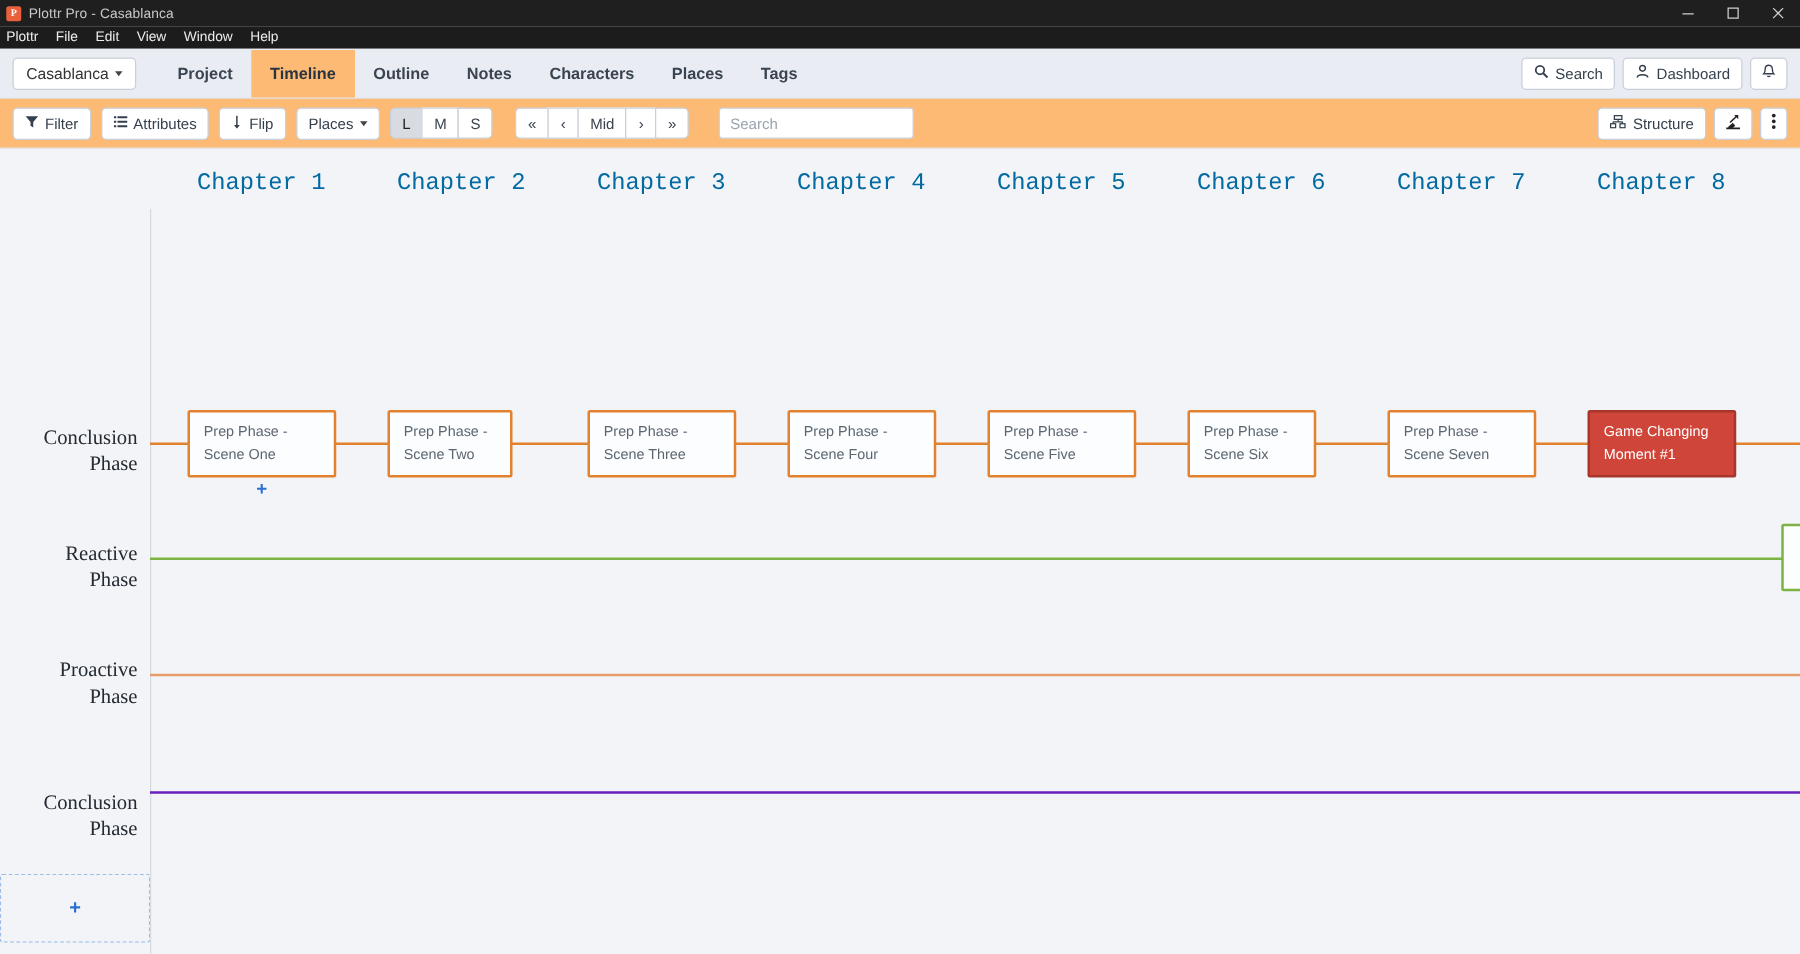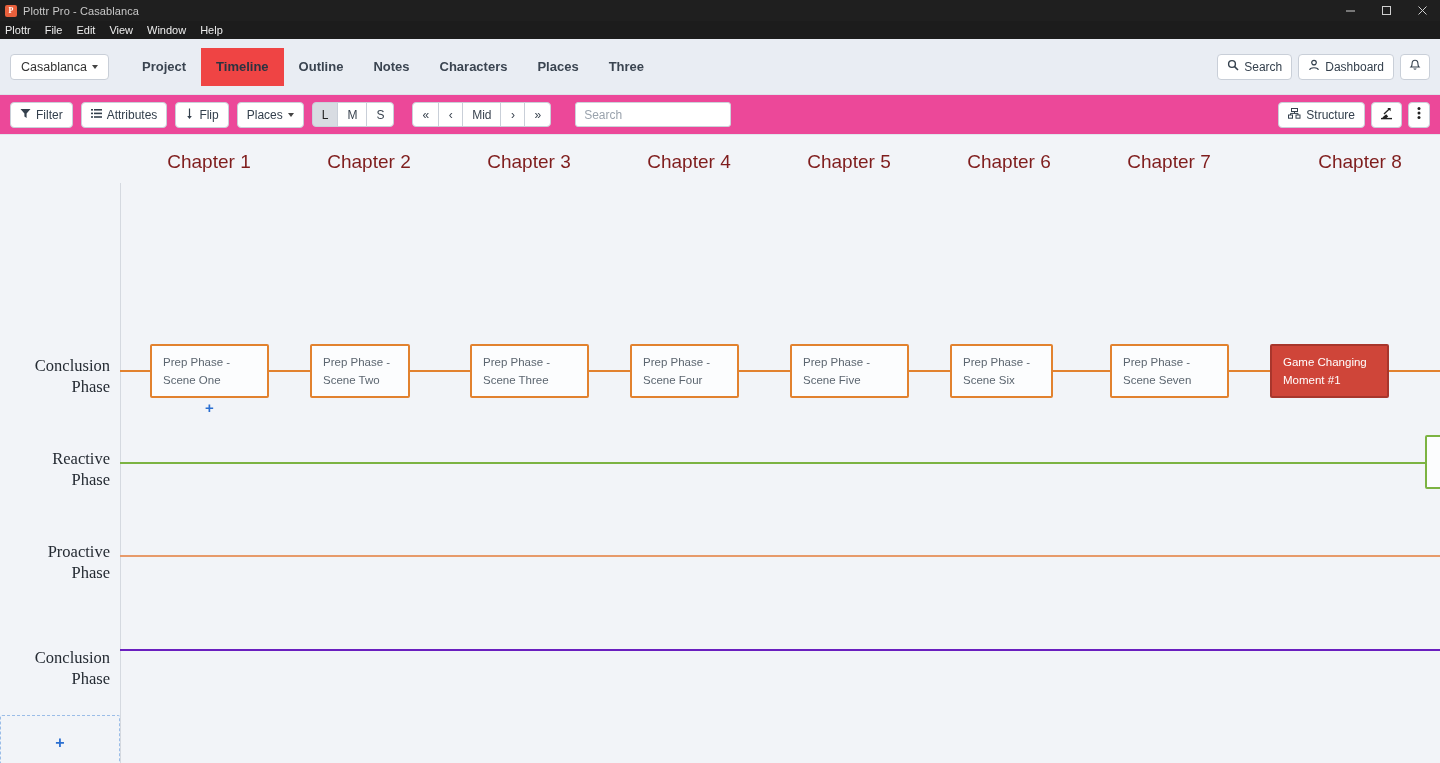--- a/index.html
+++ b/index.html
@@ -37,50 +37,50 @@
   .menubar {
     height: 18px; background: #1c1c1c;
     display: flex; align-items: center; padding-left: 5px; gap: 14px;
   }
   .menubar span {
     font-size: 11px; color: #ededed;
   }
 
   
   .navbar {
-    height: 56px; background: #e9edf3;
+    height: 40px; background: #e9edf3;
     border-bottom: 1px solid #dde2ea;
     display: flex; align-items: center; padding: 0 10px;
     position: relative;
     text-align: right;
   }
   .proj-select {
     height: 26px; min-width: 92px;
     background: #fff; border: 1px solid #c9cfd8; border-radius: 4px;
     display: flex; align-items: center; justify-content: center; gap: 5px;
     font-size: 12.5px; color: #333; padding: 0 10px;
   }
   .caret { width: 0; height: 0; border-left: 3.5px solid transparent; border-right: 3.5px solid transparent; border-top: 4px solid #444; }
   .nav-tabs { display: flex; align-items: center; margin-left: 18px; height: 38px; font-weight: bold; }
   .nav-tab {
     padding: 0 15px; height: 38px; display: flex; align-items: center;
     font-size: 13px; color: #3b4椒; color: #3a4450;
   }
-  .nav-tab.active { background: #ef4444; color: #2a3340; }
+  .nav-tab.active { background: #fdba74; color: #2a3340; }
   .nav-right { position: absolute; right: 10px; display: flex; align-items: center; gap: 6px; }
   .btn {
     height: 26px; background: #fff; border: 1px solid #c9cfd8; border-radius: 4px;
     display: flex; align-items: center; gap: 5px; padding: 0 9px;
     font-size: 12px; color: #34404d;
   }
   .btn.icon-only { padding: 0 8px; }
 
   
   .toolbar {
-    height: 40px; background: #ec4899; border-bottom: 1px solid #e0e5ec;
+    height: 40px; background: #fdba74; border-bottom: 1px solid #e0e5ec;
     display: flex; align-items: center; padding: 0 10px; gap: 8px;
     position: relative;
   }
   .seg { display: flex; }
   .seg .sbtn {
     height: 25px; min-width: 25px; background: #fff; border: 1px solid #c9cfd8;
     display: flex; align-items: center; justify-content: center;
     font-size: 12px; color: #3a4450; padding: 0 9px; margin-left: -1px;
   }
   .seg .sbtn:first-child { margin-left: 0; border-radius: 4px 0 0 4px; }
@@ -92,21 +92,21 @@
     font-family: "Liberation Sans", sans-serif;
   }
   .search-box::placeholder { color: #9aa3ad; }
   .toolbar-right { position: absolute; right: 10px; display: flex; align-items: center; gap: 6px; }
 
   
   .canvas { position: relative; width: 1440px; height: 644px; background: #f2f4f8; }
   .chapter-headers { position: absolute; top: 0; left: 0; width: 1440px; height: 48px; }
   .chapter-head {
     position: absolute; top: 16px; text-align: center; width: 160px;
-    font-family: Liberation Sans, sans-serif; font-size: 19px; color: #7f1d1d;
+    font-family: Liberation Mono, monospace; font-size: 19px; color: #0369a1;
   }
   .divider-line {
     position: absolute; left: 120px; top: 48px; width: 1px; height: 596px;
     background: #d5d9e0;
   }
   .row { position: absolute; left: 0; width: 1440px; }
   .row-label {
     position: absolute; left: 0; width: 110px; text-align: right;
     font-family: "Liberation Serif", serif; font-size: 16.5px; color: #252b33;
     line-height: 21px;
@@ -184,21 +184,21 @@
     <div class="nav-tab">
         <span>Notes</span>
       </div>
     <div class="nav-tab">
         <span>Characters</span>
       </div>
     <div class="nav-tab">
         <span>Places</span>
       </div>
     <div class="nav-tab">
-        <span>Three</span>
+        <span>Tags</span>
       </div>
   </div>
   <div class="nav-right">
     <div class="btn">
       <span>
         <svg width="12" height="12" viewBox="0 0 12 12">
             <circle cx="5" cy="5" r="3.4" fill="none" stroke="#34404d" stroke-width="1.4"></circle>
             <line x1="7.6" y1="7.6" x2="11" y2="11" stroke="#34404d" stroke-width="1.5"></line>
           </svg>
       </span>
@@ -312,36 +312,36 @@
 <div class="canvas">
 
   <div class="chapter-headers">
     <div class="chapter-head" style="left:129px">Chapter 1</div>
     <div class="chapter-head" style="left:289px">Chapter 2</div>
     <div class="chapter-head" style="left:449px">Chapter 3</div>
     <div class="chapter-head" style="left:609px">Chapter 4</div>
     <div class="chapter-head" style="left:769px">Chapter 5</div>
     <div class="chapter-head" style="left:929px">Chapter 6</div>
     <div class="chapter-head" style="left:1089px">Chapter 7</div>
-    <div class="chapter-head" style="left:1280px">Chapter 8</div>
+    <div class="chapter-head" style="left:1249px">Chapter 8</div>
   </div>
 
   <div class="divider-line"></div>
 
   <div class="row">
     <div class="row-label" style="top:220px">
       <div>Conclusion</div>
       <div>Phase</div>
     </div>
     <div class="row-line" style="top:235px;background:#e2822f"></div>
     <div class="card outline" style="left:150px;top:209px;width:119px">Prep Phase - Scene One</div>
     <div class="plus-mark" style="left:205px;top:265px">+</div>
     <div class="card outline" style="left:310px;top:209px;width:100px">Prep Phase - Scene Two</div>
     <div class="card outline" style="left:470px;top:209px;width:119px">Prep Phase - Scene Three</div>
-    <div class="card outline" style="left:630px;top:209px;width:109px">Prep Phase - Scene Four</div>
+    <div class="card outline" style="left:630px;top:209px;width:119px">Prep Phase - Scene Four</div>
     <div class="card outline" style="left:790px;top:209px;width:119px">Prep Phase - Scene Five</div>
     <div class="card outline" style="left:950px;top:209px;width:103px">Prep Phase - Scene Six</div>
     <div class="card outline" style="left:1110px;top:209px;width:119px">Prep Phase - Scene Seven</div>
     <div class="card filled" style="left:1270px;top:209px;width:119px">Game Changing Moment #1</div>
   </div>
 
   <div class="row">
     <div class="row-label" style="top:313px">
       <div>Reactive</div>
       <div>Phase</div>

